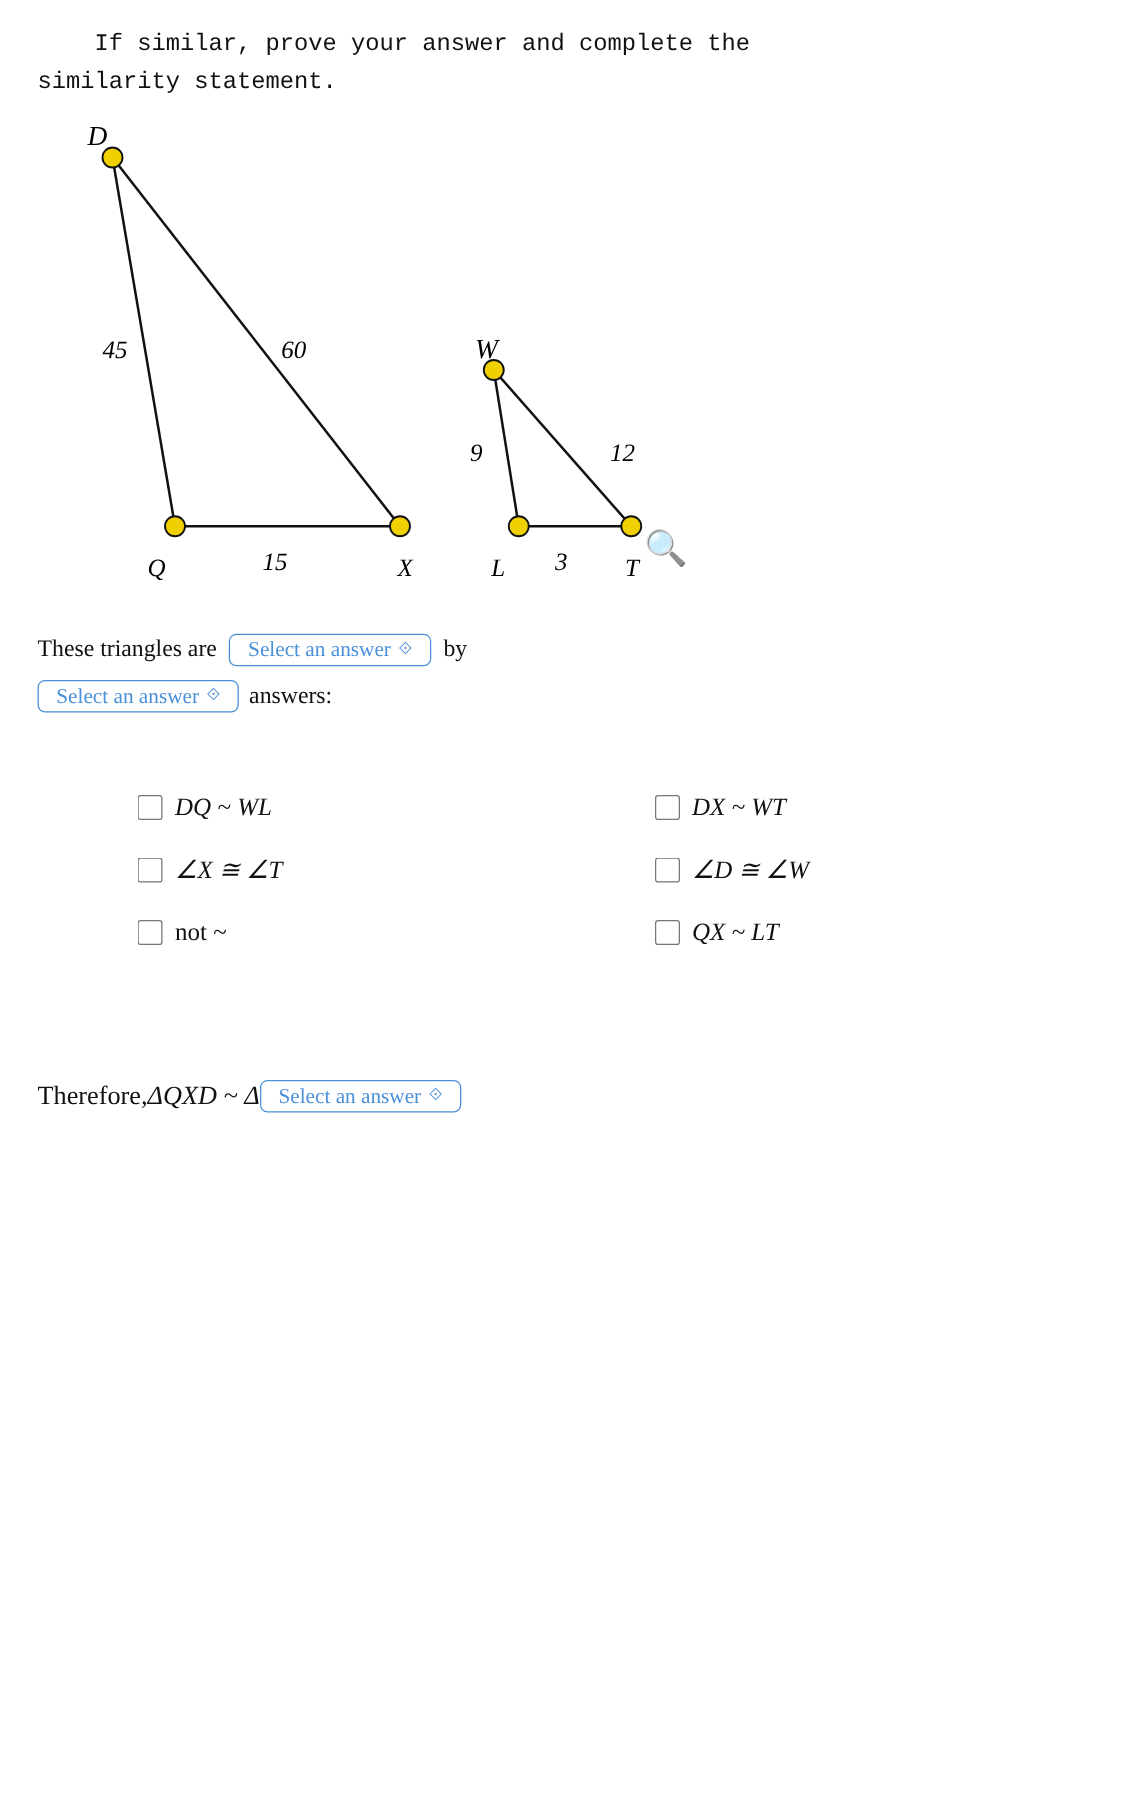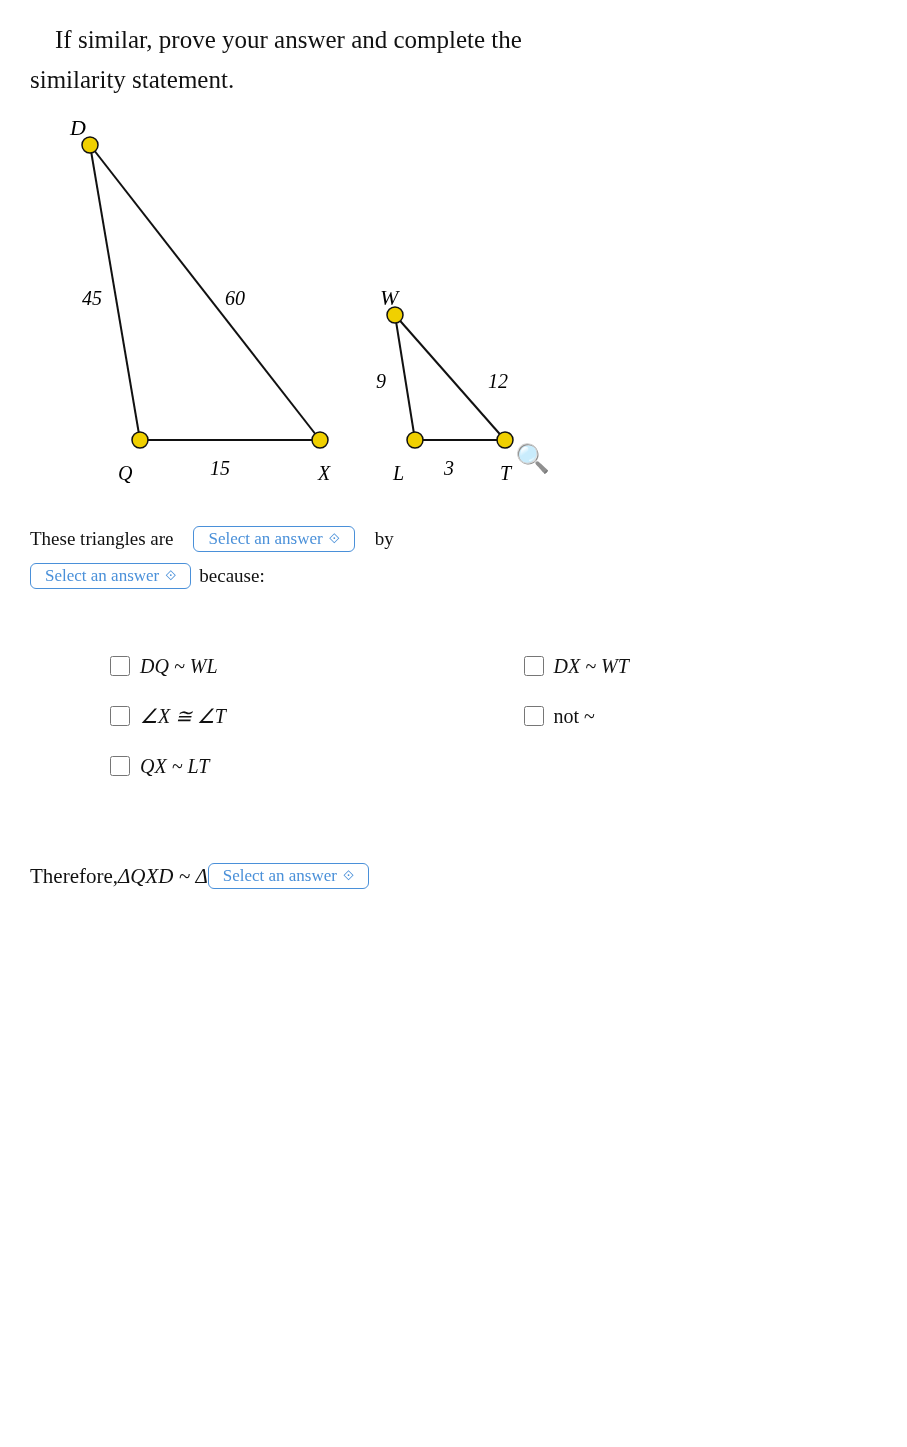--- a/index.html
+++ b/index.html
@@ -9,41 +9,42 @@
       width: 907px;
       min-height: 1447px;
       padding: 20px 30px;
       color: #111;
       font-size: 18px;
       line-height: 1.5;
     }
 
     .instructions {
       margin-bottom: 4px;
-      font-size: 25px;
+      font-size: 19px;
       line-height: 1.6;
+      font-family: Liberation Mono, monospace;
     }
 
     .diagram-container {
       position: relative;
       width: 520px;
       height: 380px;
       margin: 10px 0 20px 10px;
     }
 
     svg.diagram {
       width: 100%;
       height: 100%;
     }
 
     .answer-row {
       display: flex;
       align-items: center;
       flex-wrap: wrap;
-      gap: 20px;
+      gap: 10px;
       margin-top: 30px;
       font-size: 19px;
       line-height: 2;
     }
 
     .select-btn {
       display: inline-flex;
       align-items: center;
       gap: 6px;
       background: #fff;
@@ -175,37 +176,41 @@
     <span>Select an answer</span>
     <span class="chevron">⟐</span>
   </button>
   <span>by</span>
 </div>
 <div class="because-row">
   <button class="select-btn">
     <span>Select an answer</span>
     <span class="chevron">⟐</span>
   </button>
-  <span>because:</span>
+  <span>answers:</span>
 </div>
 
 <div class="checkboxes-section">
 
   <div class="checkbox-item">
     <input type="checkbox" id="cb1" style="">
     <span><em>DQ</em> ~ <em>WL</em></span>
   </div>
   <div class="checkbox-item">
     <input type="checkbox" id="cb2" style="">
     <span><em>DX</em> ~ <em>WT</em></span>
   </div>
 
   <div class="checkbox-item">
     <input type="checkbox" id="cb3" style="">
     <span>∠<em>X</em> ≅ ∠<em>T</em></span>
+  </div>
+  <div class="checkbox-item">
+    <input type="checkbox" id="cb4" style="">
+    <span>∠<em>D</em> ≅ ∠<em>W</em></span>
   </div>
 
   <div class="checkbox-item">
     <input type="checkbox" id="cb5" style="">
     <span class="not-italic">not ~</span>
   </div>
 
   <div class="checkbox-item">
     <input type="checkbox" id="cb7" style="">
     <span><em>QX</em> ~ <em>LT</em></span>

